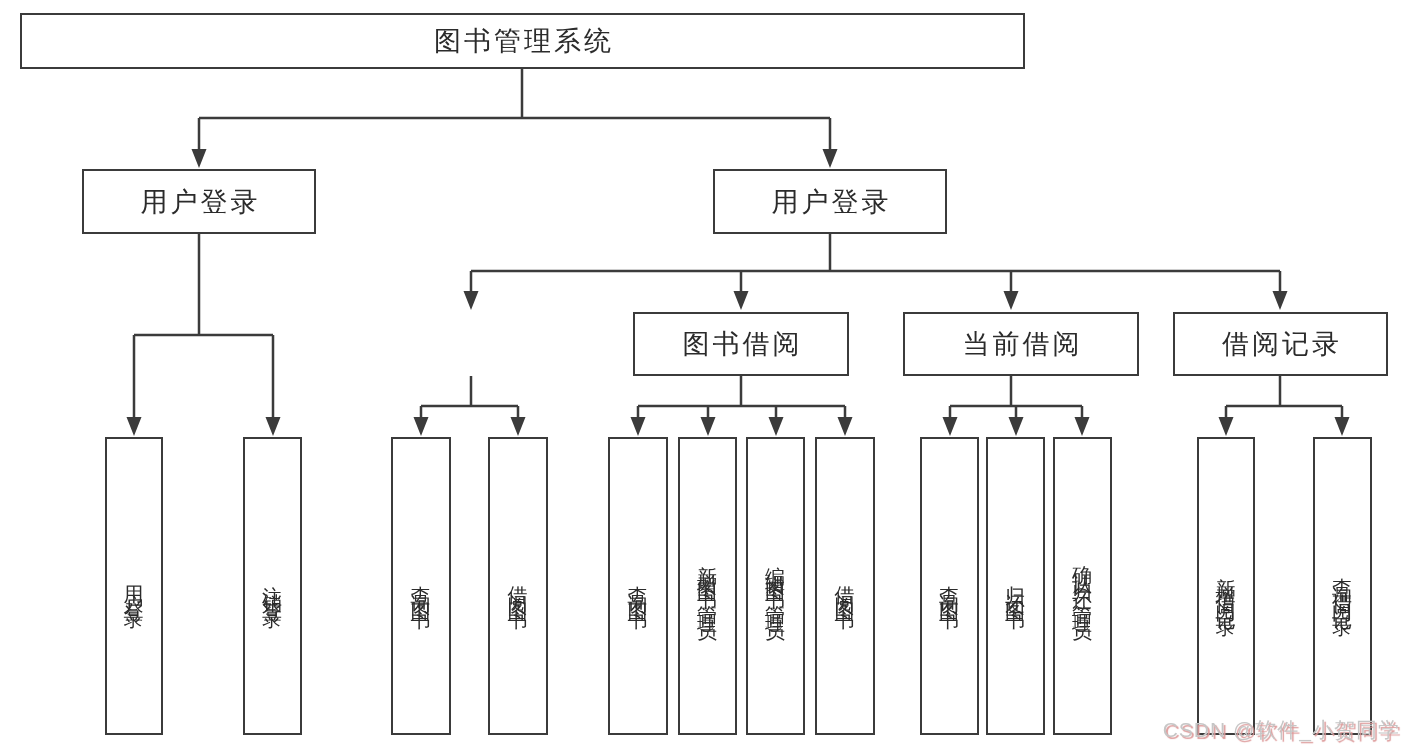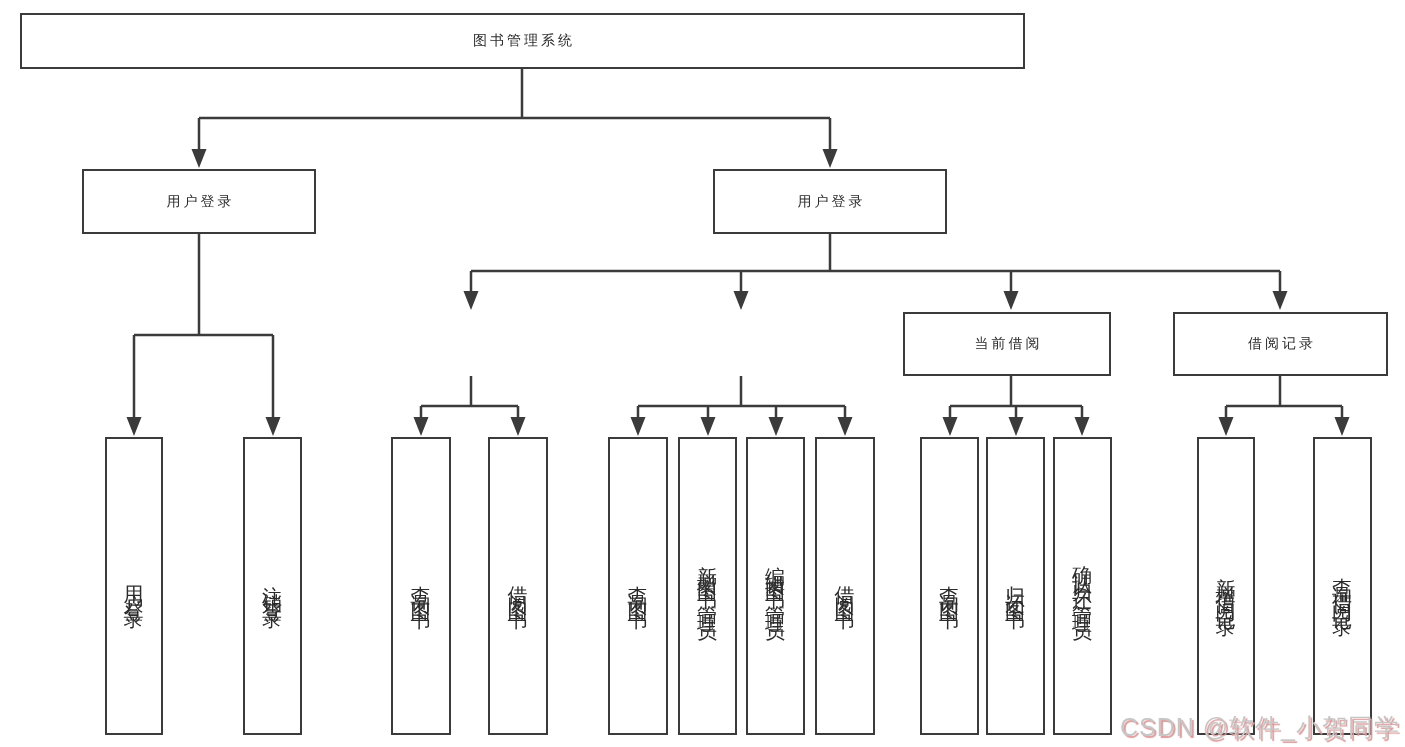--- a/index.html
+++ b/index.html
@@ -18,38 +18,38 @@
     position: absolute;
     box-sizing: border-box;
     background: var(--node-bg, #ffffff);
     border: 2px solid var(--line, #3b3b3b);
     display: flex;
     align-items: center;
     justify-content: center;
   }
   .leaf { top: 437px; height: 298px; }
   .htext {
-    font-size: 14px;
+    font-size: 27px;
     letter-spacing: 3px;
     text-indent: 3px;
     white-space: nowrap;
     color: var(--text, #2b2b2b);
   }
   .vtext {
     writing-mode: vertical-rl;
     font-size: 20px;
     letter-spacing: 8px;
     line-height: 1;
     color: var(--text, #2b2b2b);
   }
   .watermark {
     position: absolute;
     right: 5px;
     bottom: 3px;
-    font-size: 25px;
+    font-size: 21px;
     letter-spacing: 1px;
     color: var(--watermark, #c6c6c6);
     text-shadow: 2px 2px 1px var(--watermark-shadow, #dd9a9a);
     white-space: nowrap;
   }
 </style>
 </head>
 <body>
 
 <div class="canvas">
@@ -80,21 +80,24 @@
     <span class="htext">图书管理系统</span>
   </div>
 
   <div class="node" style="left:82px;top:169px;width:234px;height:65px">
     <span class="htext">用户登录</span>
   </div>
   <div class="node" style="left:713px;top:169px;width:234px;height:65px">
     <span class="htext">用户登录</span>
   </div>
 
-  <div class="node" style="left:903px;top:312px;width:208px;height:64px">
+  <div class="node" style="left:633px;top:312px;width:216px;height:64px">
+    <span class="htext">图书借阅</span>
+  </div>
+  <div class="node" style="left:903px;top:312px;width:236px;height:64px">
     <span class="htext">当前借阅</span>
   </div>
   <div class="node" style="left:1173px;top:312px;width:215px;height:64px">
     <span class="htext">借阅记录</span>
   </div>
 
   <div class="node leaf" style="left:105px;width:58px">
     <span class="vtext">用户登录</span>
   </div>
   <div class="node leaf" style="left:243px;width:59px">

